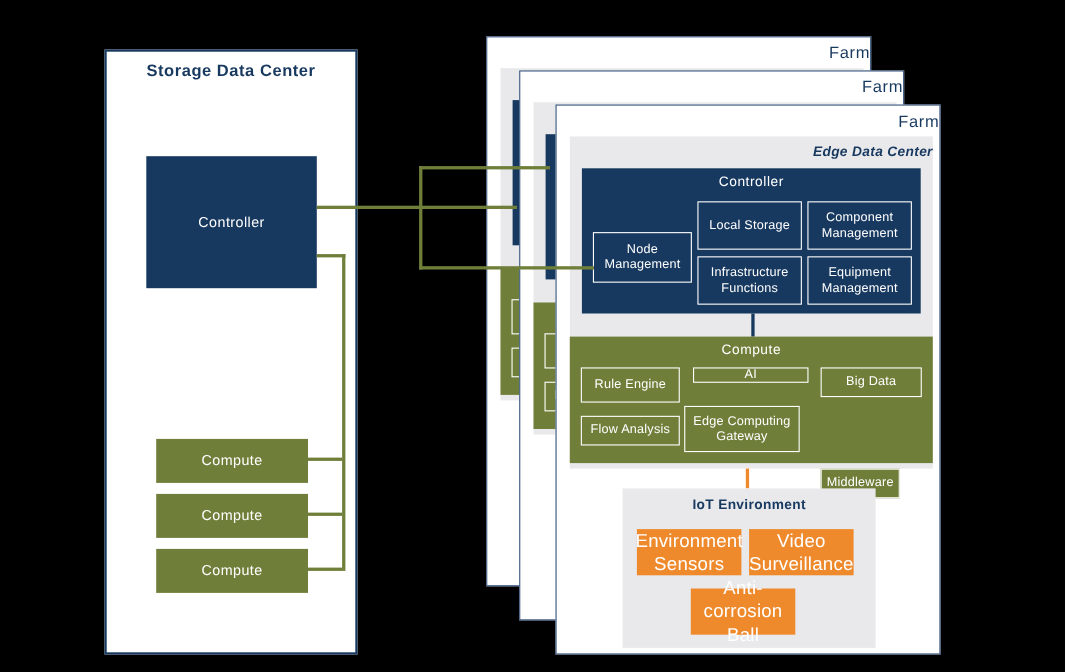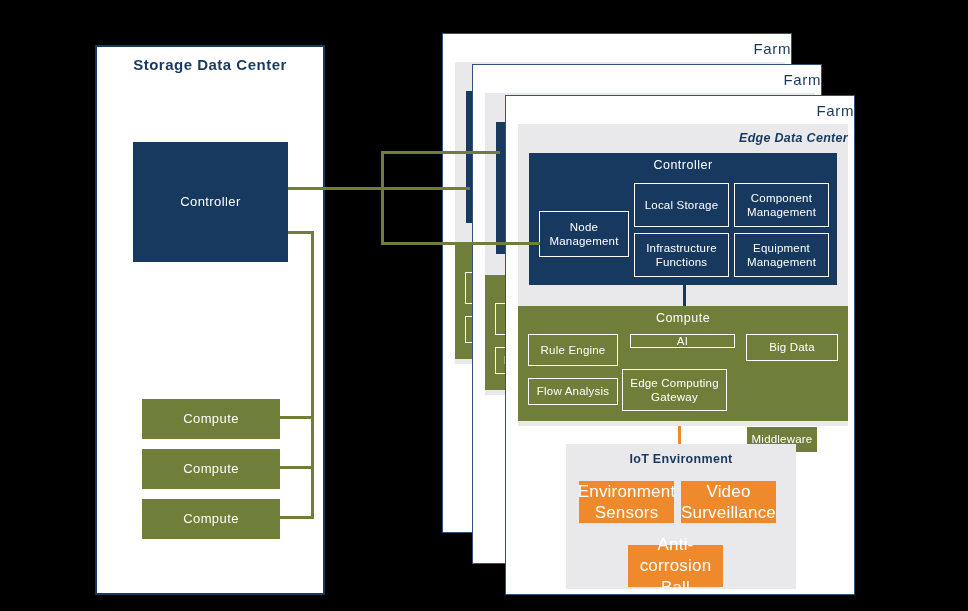--- a/index.html
+++ b/index.html
@@ -39,21 +39,21 @@
   .ob-bd{left:228px;top:28px;width:92px;height:27px;}
   .ob-fa{left:10px;top:72px;width:90px;height:27px;}
   .ob-ecg{left:104px;top:63px;width:105px;height:42px;}
   .ob-mw{left:228px;top:72px;width:72px;height:27px;margin-top:48px;}
   .vconn-orange{left:172px;top:330px;width:3px;height:18px;background:var(--orange);}
   .iot-panel{left:60px;top:348px;width:230px;height:145px;background:var(--panel-gray);}
   .iot-title{left:0;right:0;top:8px;text-align:center;color:var(--navy);font-size:12.5px;font-weight:700;letter-spacing:.3px;}
   .orange-box{background:var(--orange);color:#fff;font-size:17px;letter-spacing:.2px;padding:2px;}
   .obx-env{left:13px;top:37px;width:95px;height:42px;}
   .obx-vid{left:115px;top:37px;width:95px;height:42px;}
-  .obx-ball{left:62px;top:101px;width:95px;height:42px;text-align:center;}
+  .obx-ball{left:62px;top:91px;width:95px;height:42px;text-align:center;}
 
   
   .line{position:absolute;background:var(--olive);z-index:10;}
   .l1{left:288px;top:187px;width:182px;height:3px;}
   .lv{left:381px;top:151px;width:3px;height:94px;}
   .l2{left:381px;top:151px;width:119px;height:3px;}
   .l3{left:381px;top:242px;width:159px;height:3px;}
   .lstub-top{left:288px;top:231px;width:26px;height:3px;}
   .lbus{left:311px;top:231px;width:3px;height:288px;}
   .ls1{left:280px;top:416px;width:31px;height:3px;}

